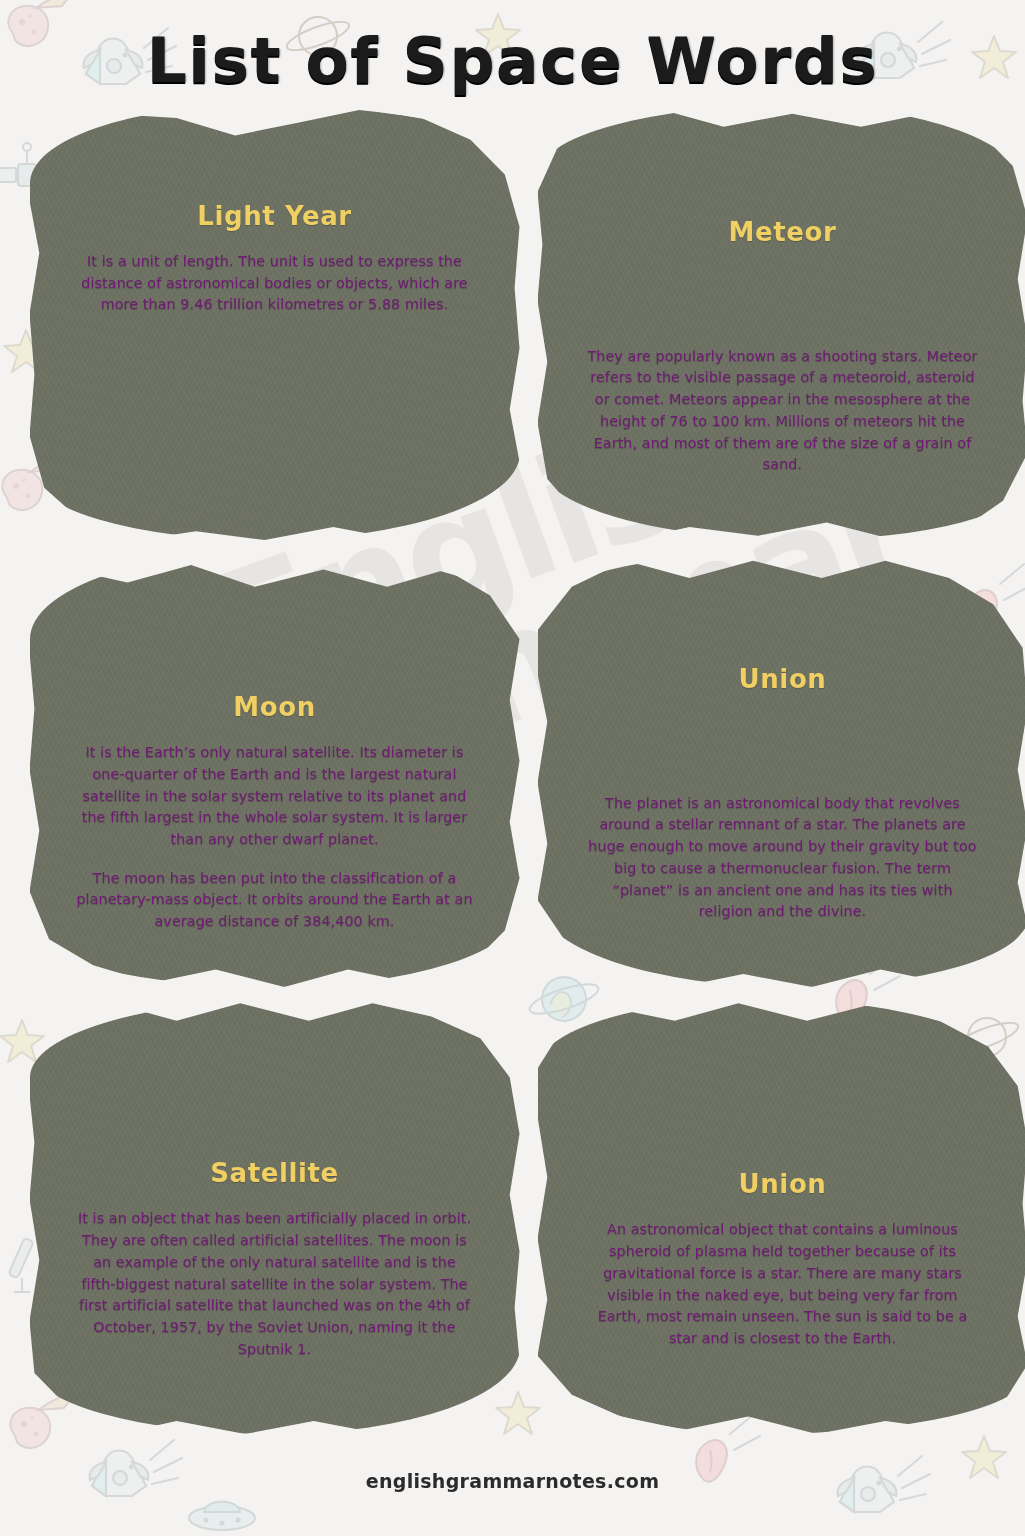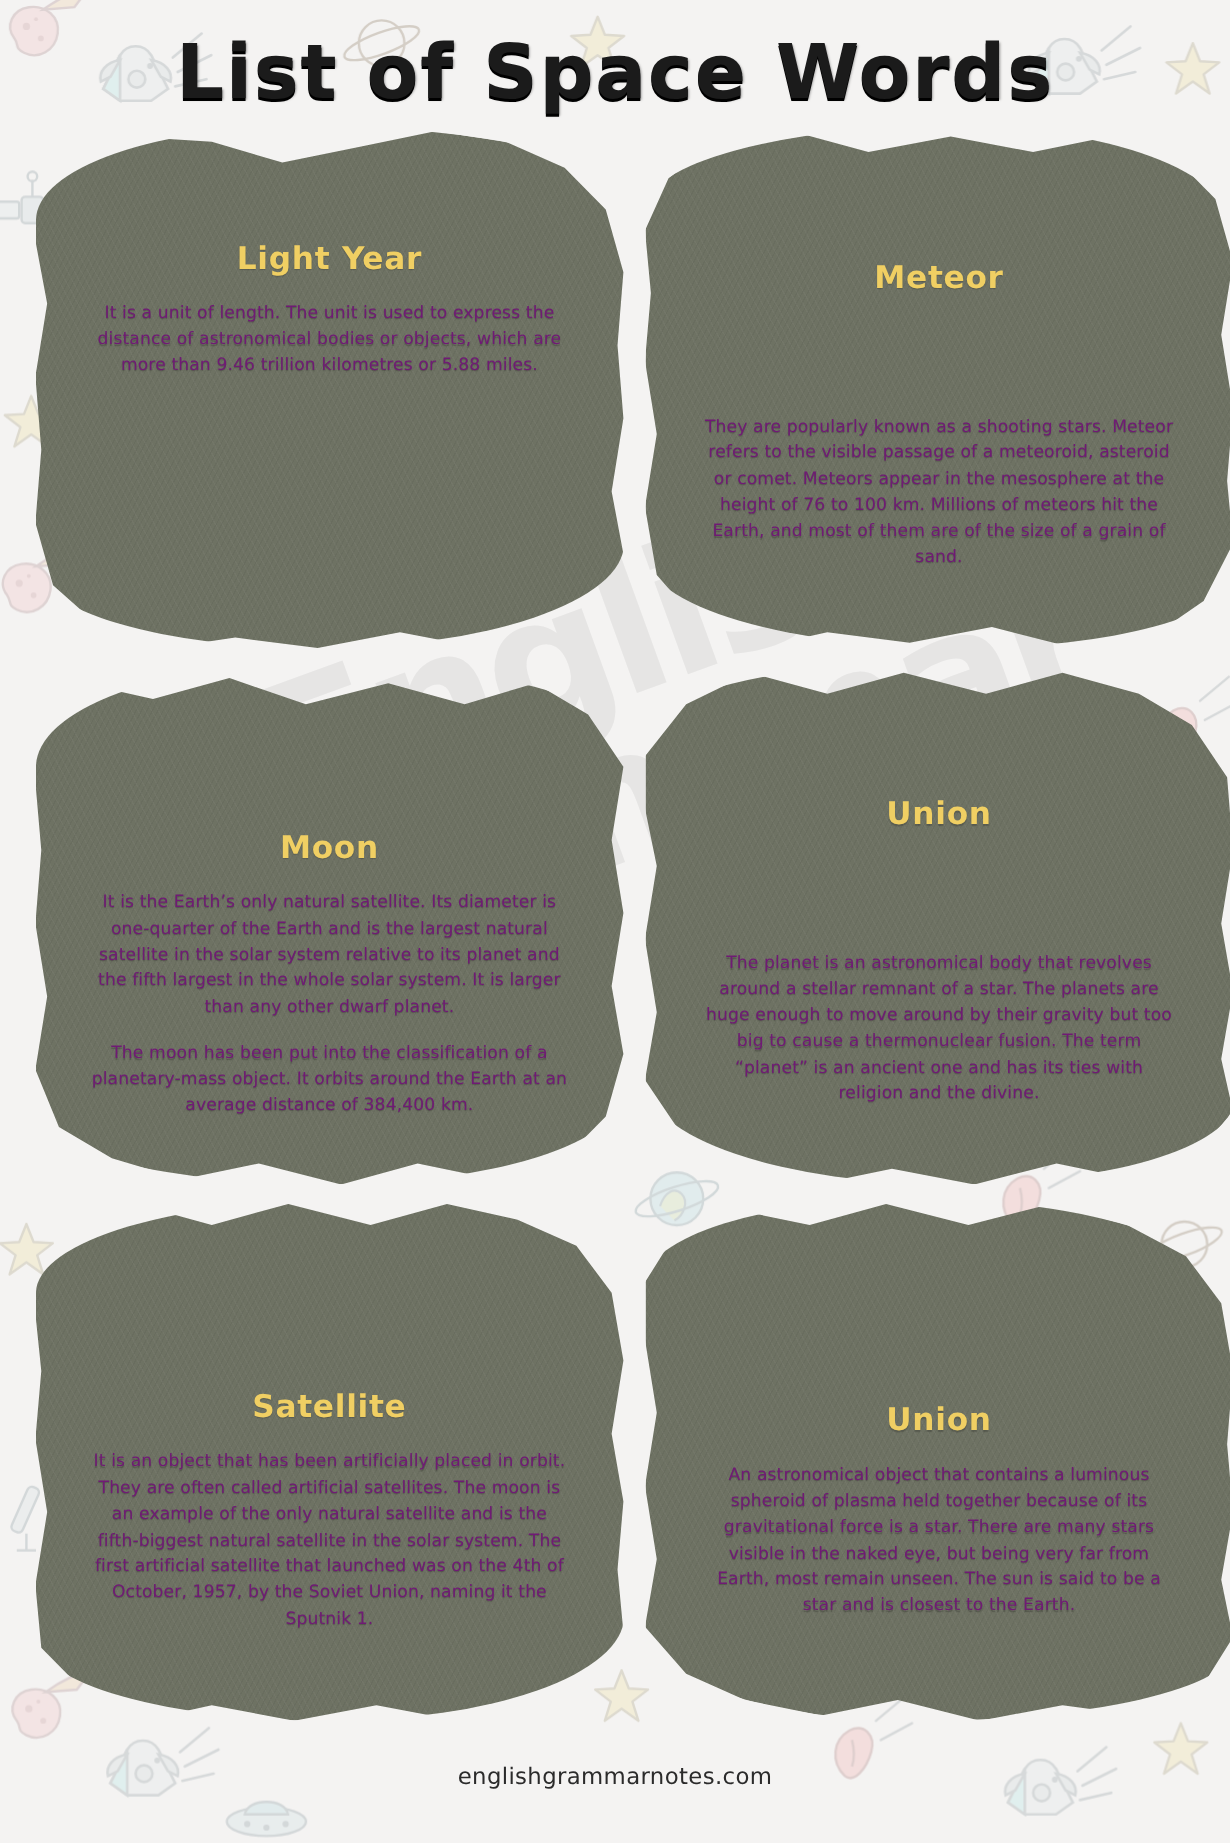--- a/index.html
+++ b/index.html
@@ -195,21 +195,21 @@
   .card.nudge-low  .card-inner { justify-content: center; padding-top: 150px; }
 
   
   #footer {
     position: absolute;
     left: 0; right: 0;
     bottom: 44px;
     z-index: 5;
     text-align: center;
     font-family: "DejaVu Sans", sans-serif;
-    font-weight: normal;
+    font-weight: bold;
     font-size: 19px;
     letter-spacing: .3px;
     color: #2b2b2b;
   }
 </style>
 </head>
 <body>
 
 <svg id="bg-doodles" viewBox="0 0 1025 1536" aria-hidden="true">
   <defs>

